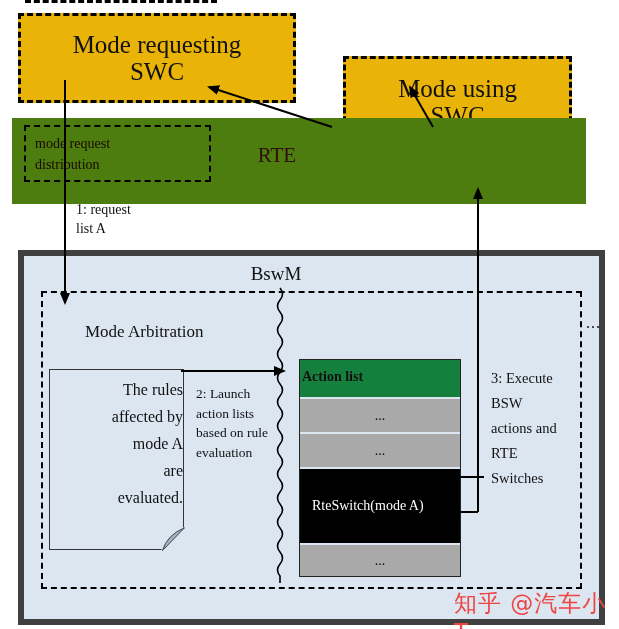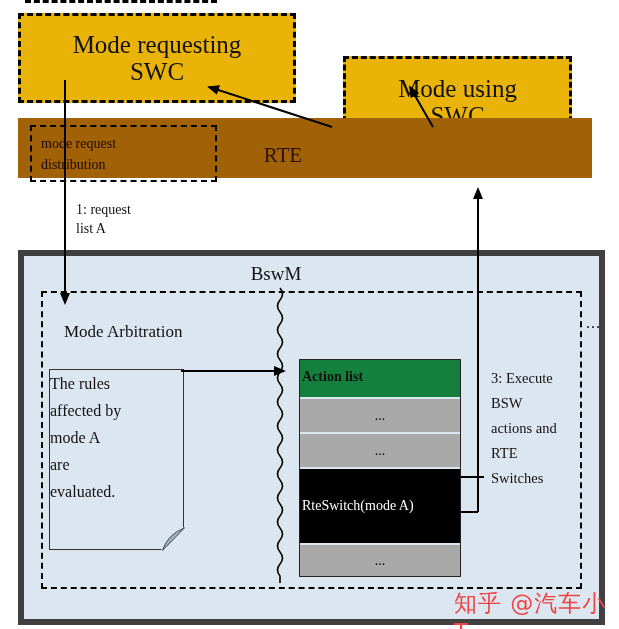--- a/index.html
+++ b/index.html
@@ -12,52 +12,52 @@
   #crop-sliver{position:absolute;left:25px;top:0;width:192px;height:0;border-top:3px dashed #000;}
   
   .swc-box{
     position:absolute;background:#eab308;border:3px dashed #000;
     display:flex;align-items:center;justify-content:center;text-align:center;
     font-size:25px;line-height:27px;
   }
   #swc-left{left:18px;top:13px;width:272px;height:84px;}
   #swc-right{left:343px;top:12px;width:223px;height:86px;margin-top:44px;}
   
-  #rte-bar{position:absolute;left:18px;top:118px;width:574px;height:60px;background:#a16207;}
+  #rte-bar{position:absolute;left:12px;top:118px;width:574px;height:86px;background:#4d7c0f;}
   .rte-inner-box{
     position:absolute;border:2px dashed #000;width:174px;height:53px;
     display:flex;align-items:center;font-size:14px;line-height:21px;padding-left:9px;color:#1c0800;
   }
   #mrd-box{left:12px;top:7px;}
   #lmh-box{left:312px;top:7px;}
   #rte-label{position:absolute;left:225px;top:0;width:80px;height:74px;line-height:74px;text-align:center;font-size:21px;color:#30100a;}
   
   #step1-label{position:absolute;left:76px;top:201px;width:80px;font-size:14px;line-height:18.5px;}
   
   #bswm-panel{position:absolute;left:18px;top:250px;width:575px;height:363px;background:#DCE6F1;border:6px solid #404040;}
   #bswm-title{position:absolute;left:182px;top:7px;width:140px;text-align:center;font-size:19px;}
   #inner-dashed{position:absolute;left:17px;top:35px;width:537px;height:294px;border:2px dashed #000;}
-  #mode-arbitration-title{position:absolute;left:40px;top:66px;font-size:17px;}
+  #mode-arbitration-title{position:absolute;left:61px;top:66px;font-size:17px;}
   #mode-control-title{position:absolute;left:282px;top:73px;font-size:17px;}
   
   #note{
     position:absolute;left:25px;top:113px;width:135px;height:181px;background:#DCE6F1;border:1px solid #333;
     clip-path:polygon(0 0,100% 0,100% calc(100% - 23px),calc(100% - 23px) 100%,0 100%);
-    text-align:left;font-size:16px;line-height:27px;box-sizing:border-box;
+    text-align:right;font-size:16px;line-height:27px;padding-top:6px;box-sizing:border-box;
   }
   #note-fold{position:absolute;left:138px;top:271px;width:23px;height:24px;}
   #step2-label{position:absolute;left:172px;top:128px;width:100px;font-size:13.5px;line-height:19.5px;}
   #step3-label{position:absolute;left:467px;top:110px;width:88px;font-size:14.5px;line-height:25px;}
   #more-ellipsis{position:absolute;left:562px;top:58px;font-size:16px;letter-spacing:1px;}
   
   #action-table{position:absolute;left:275px;top:103px;width:160px;background:#DCE6F1;border:1px solid #222;}
   .al-header{height:37px;line-height:33px;background:#15803d;font-weight:bold;font-size:14px;padding-left:2px;}
   .al-row{height:33px;line-height:33px;background:#A9A9A9;text-align:center;font-size:14px;margin-top:2px;}
   .al-row.last{height:31px;line-height:31px;}
-  .al-black{height:74px;background:#000;color:#fff;margin-top:2px;display:flex;flex-direction:column;justify-content:space-evenly;padding-left:2px;font-size:14px;}
+  .al-black{height:74px;background:#000;color:#fff;margin-top:2px;display:flex;flex-direction:column;justify-content:space-evenly;padding-left:12px;font-size:14px;}
   .al-black div{line-height:16px;}
   
   #overlay{position:absolute;left:0;top:0;width:619px;height:629px;z-index:50;pointer-events:none;}
   
   #watermark{position:absolute;left:454px;top:588px;z-index:60;font-size:23px;color:#ef4444;
     font-family:"DejaVu Sans","Liberation Sans",sans-serif;letter-spacing:1px;}
 </style>
 </head>
 <body>
 
@@ -96,20 +96,24 @@
       <span class="prewrap">The rules
 affected by
 mode A
 are
 evaluated.</span>
     </div>
     <svg id="note-fold" viewBox="0 0 23 24">
       <path d="M0.5,23.5 L22.5,0.8 Q5,8 0.5,23.5 Z" fill="#A4B2C0" stroke="#3a4753" stroke-width="1"></path>
     </svg>
 
+    <div id="step2-label" class="prewrap">2: Launch
+action lists
+based on rule
+evaluation</div>
 
     <div id="action-table">
       <div class="al-header">Action list</div>
       <div class="al-row">...</div>
       <div class="al-row">...</div>
       <div class="al-black">
         <div>RteSwitch(mode A)</div>
       </div>
       <div class="al-row last">...</div>
     </div>

